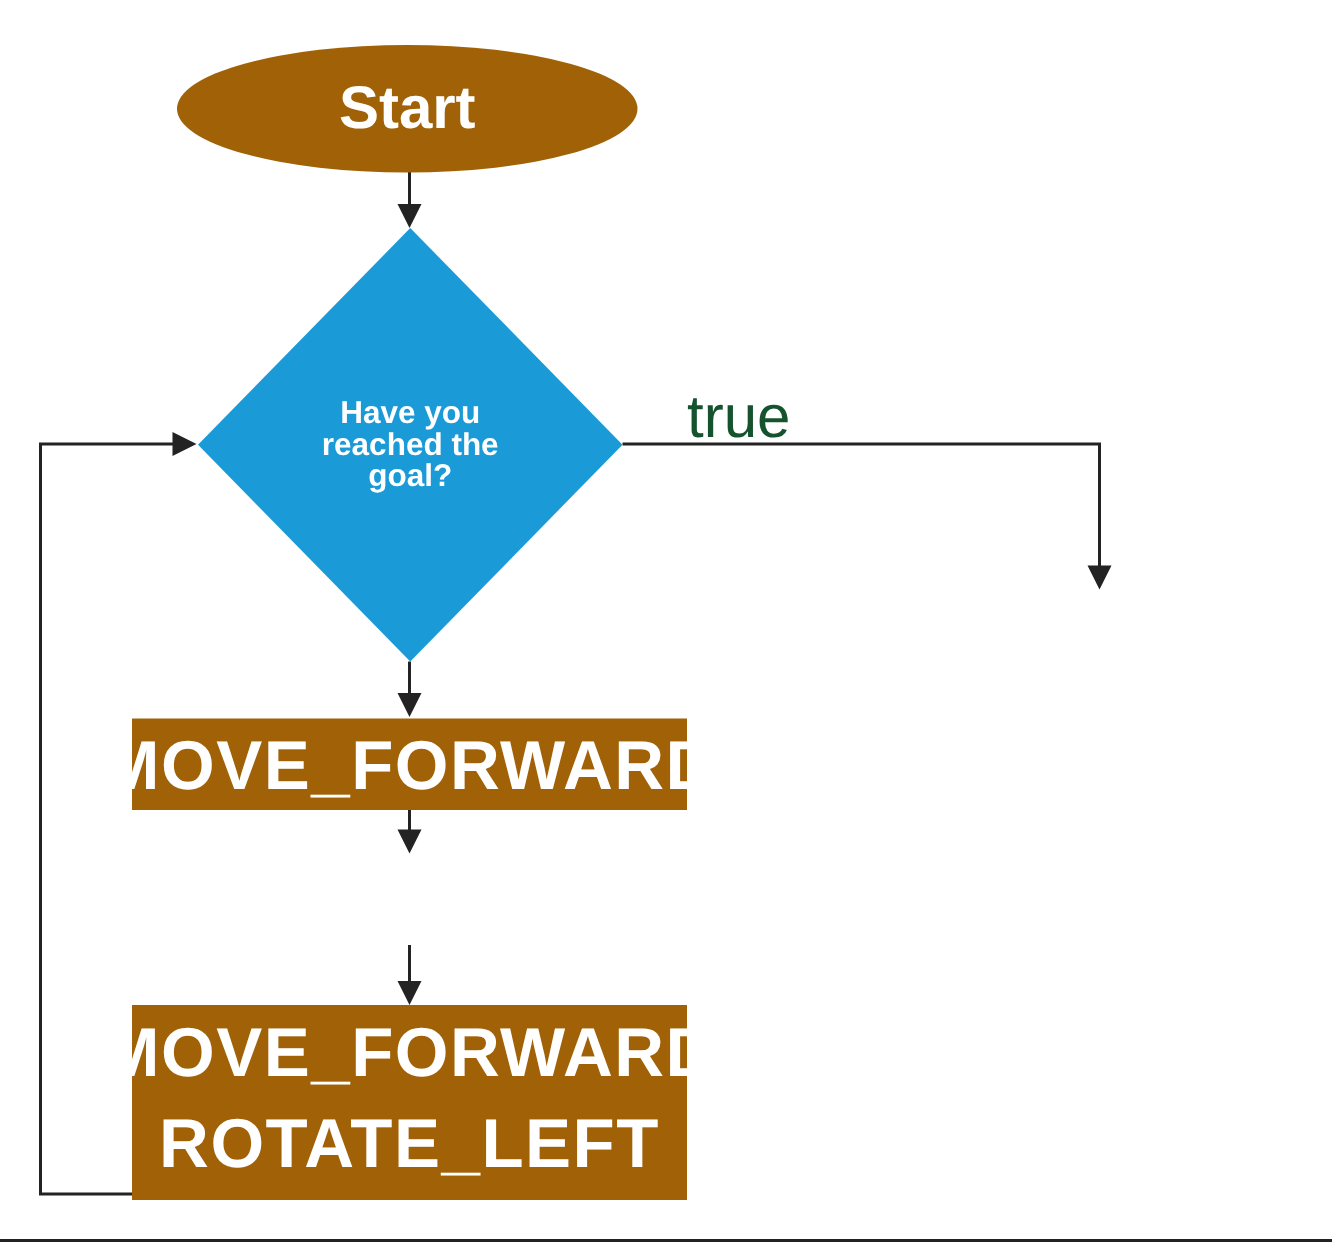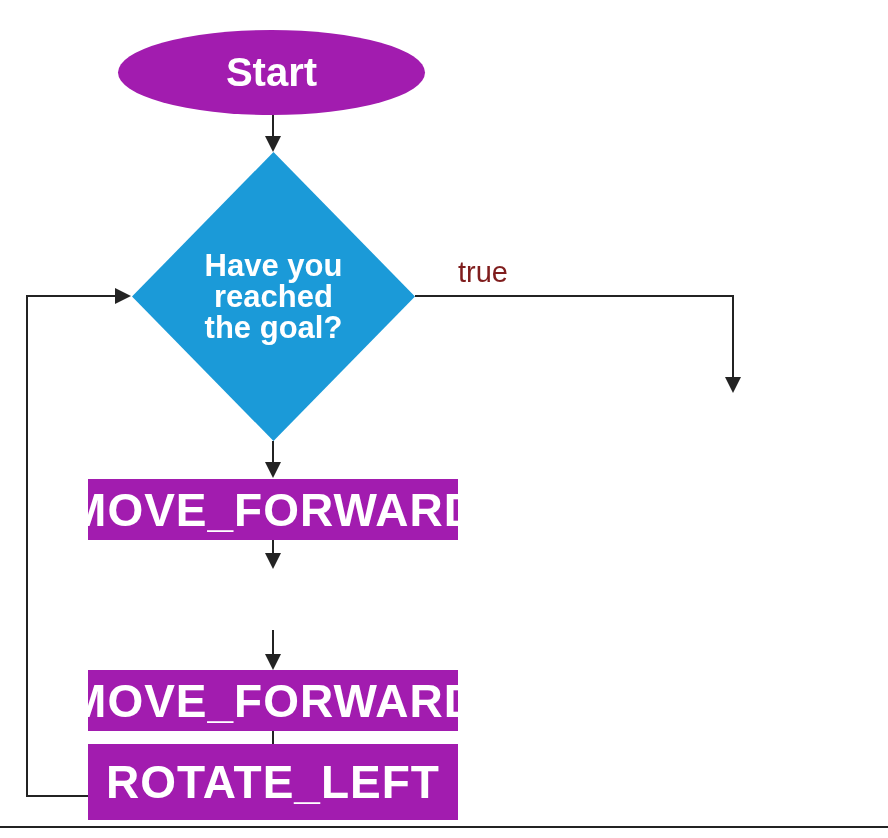--- a/index.html
+++ b/index.html
@@ -20,61 +20,61 @@
     left: 0; top: 0;
     width: 888px; height: 838px;
     z-index: 1;
   }
   .node {
     position: absolute;
     z-index: 2;
     display: flex;
     align-items: center;
     justify-content: center;
-    background: #a21caf;
+    background: #a16207;
     color: #ffffff;
     font-weight: bold;
     text-align: center;
     box-sizing: border-box;
   }
   .terminator {
     border-radius: 50%;
     font-size: 40px;
   }
   #node-start  { left: 118px; top:  30px; width: 307px; height: 85px; }
   #node-end    { left: 582px; top: 395px; width: 304px; height: 88px; }
   .decision {
     left: 132px; top: 152px;
     width: 283px; height: 289px;
     clip-path: polygon(50% 0%, 100% 50%, 50% 100%, 0% 50%);
     background: #1b9ad8;
   }
   .decision-label {
     width: 152px;
-    font-size: 31px;
+    font-size: 21px;
     line-height: 1.0;
     font-weight: bold;
     color: #ffffff;
   }
   .process {
     left: 88px;
     width: 370px;
     height: 61px;
     font-size: 46px;
     letter-spacing: 1px;
   }
   #node-step1 { top: 479px; }
   #node-step2 { top: 569px; }
   #node-step3 { top: 670px; }
-  #node-step4 { top: 744px; height: 76px; }
+  #node-step4 { top: 724px; height: 76px; }
   .edge-label {
     position: absolute;
     z-index: 3;
-    color: #7f1d1d;
-    font-size: 29px;
+    color: #14532d;
+    font-size: 40px;
     font-weight: normal;
   }
   #label-true  { left: 458px; top: 256px; }
   #label-false { left: 320px; top: 397px; }
   .stroke-line {
     fill: none;
     stroke: #232323;
     stroke-width: 2;
   }
   .arrow-head {

